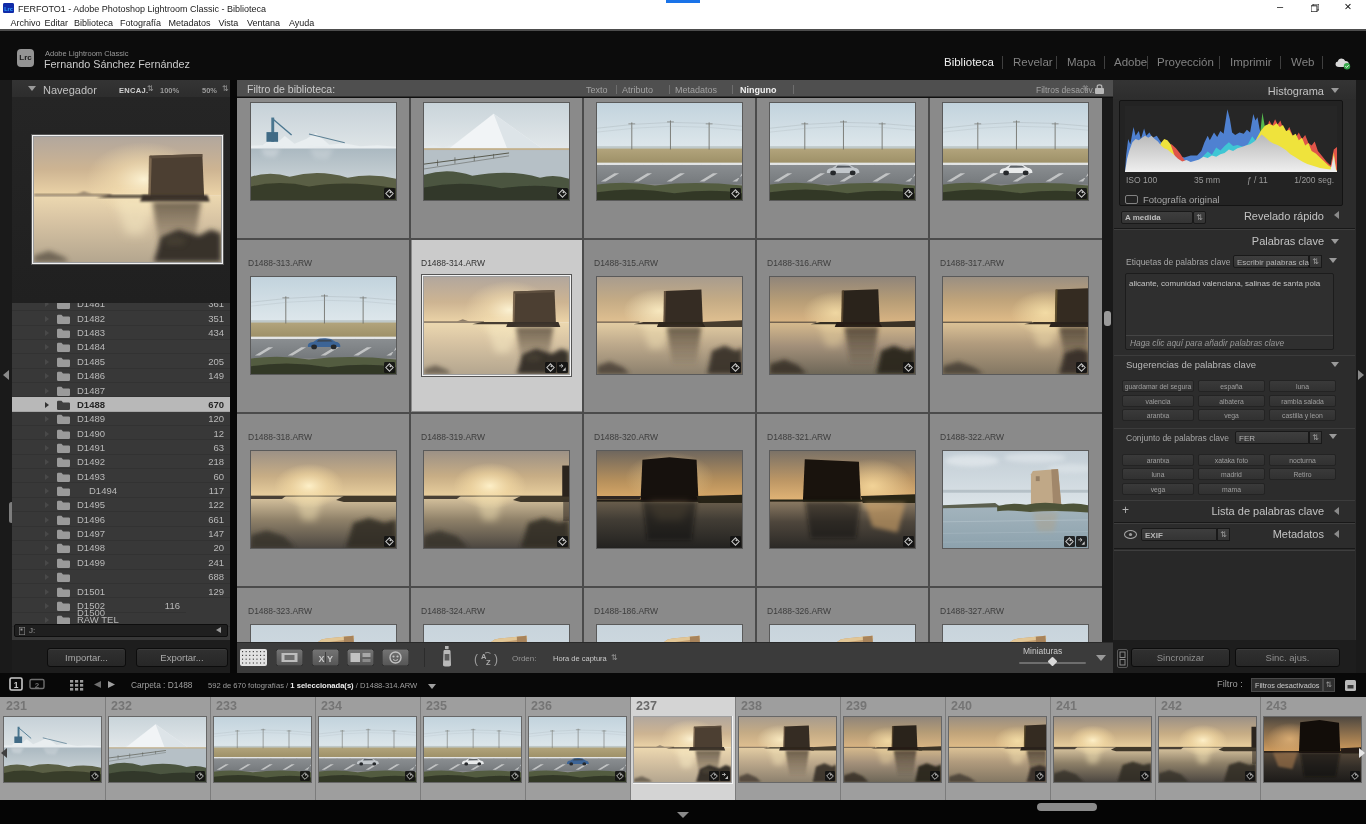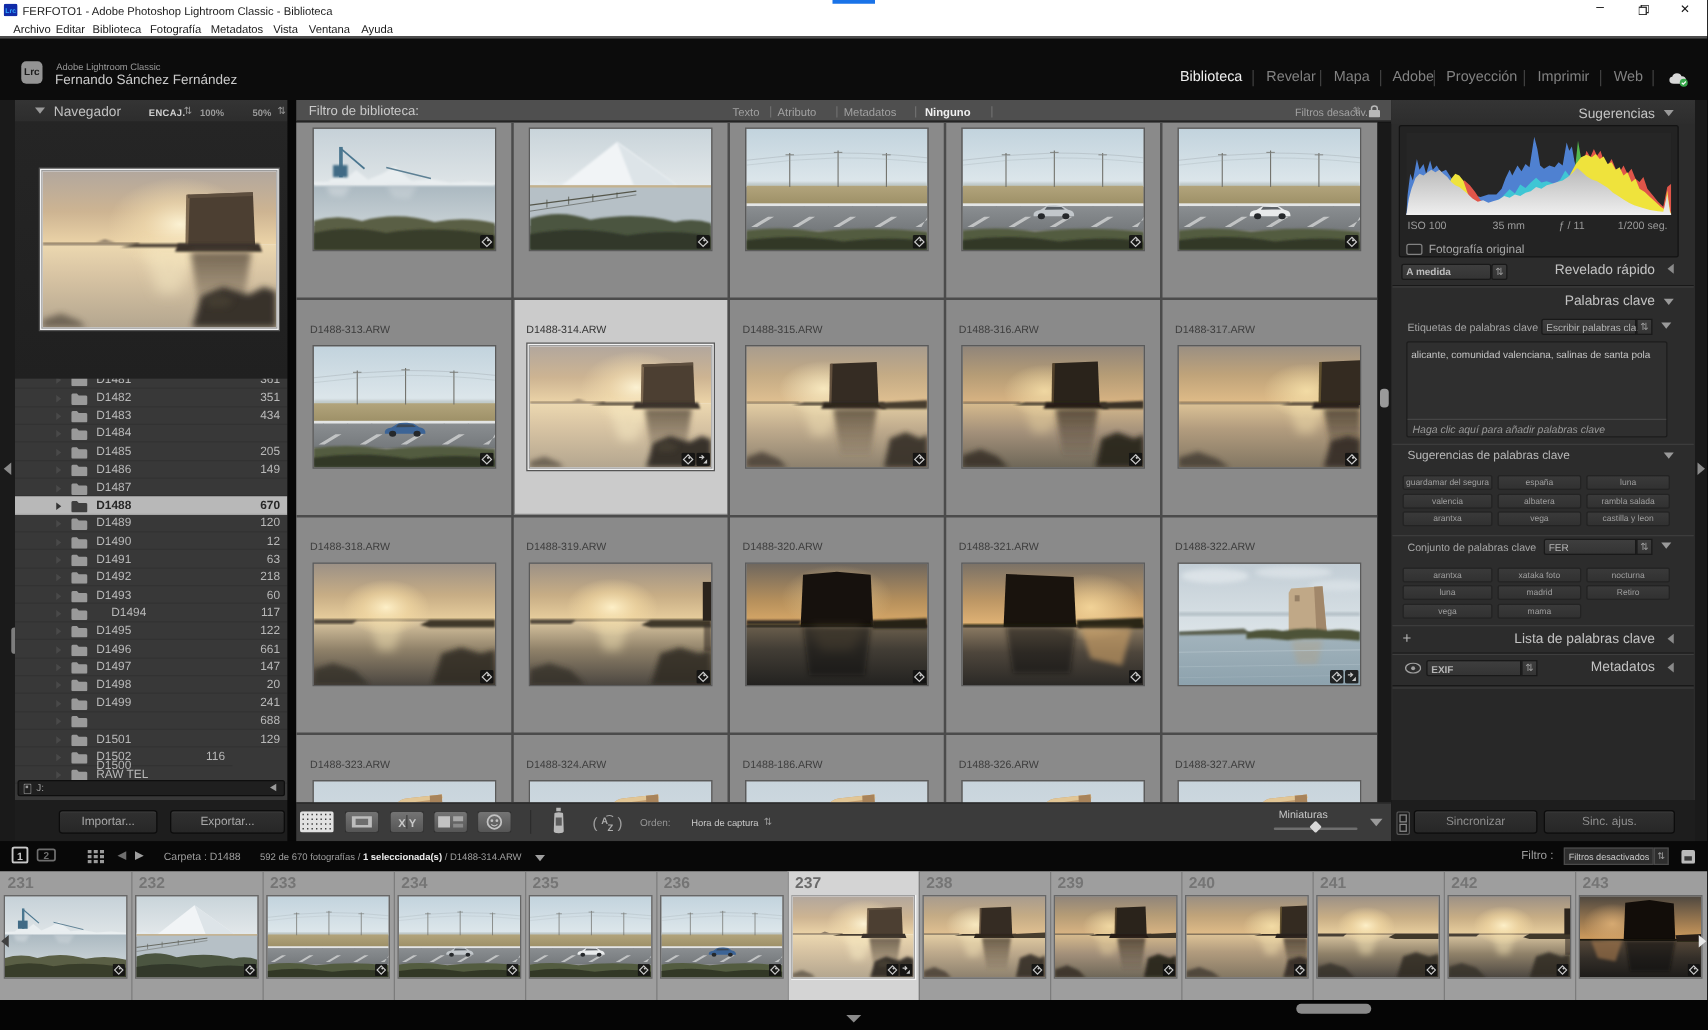--- a/index.html
+++ b/index.html
@@ -896,21 +896,21 @@
     <div style="position:absolute;left:1113px;top:640px;width:243px;height:33px;background:#1d1d1d;"></div>
     <svg class="abs" style="left:1117px;top:649px" width="11" height="19">
       <rect x="0.5" y="0.5" width="10" height="18" rx="1.5" fill="none" stroke="#5a5a5a"></rect>
       <rect x="3" y="3" width="5" height="5.5" fill="none" stroke="#8a8a8a"></rect>
       <rect x="3" y="10.5" width="5" height="5.5" fill="none" stroke="#8a8a8a"></rect>
     </svg>
     <div style="position:absolute;background:linear-gradient(#303030,#272727);border:1px solid #0c0c0c;border-radius:3px;color:#a9a9a9;font-size:9.5px;text-align:center;box-shadow:inset 0 1px 0 rgba(255,255,255,.06);left:1131px;top:648px;width:99px;height:19px;line-height:18px;color:#8f8f8f;">Sincronizar</div>
     <div style="position:absolute;background:linear-gradient(#303030,#272727);border:1px solid #0c0c0c;border-radius:3px;color:#a9a9a9;font-size:9.5px;text-align:center;box-shadow:inset 0 1px 0 rgba(255,255,255,.06);left:1235px;top:648px;width:105px;height:19px;line-height:18px;color:#8f8f8f;">Sinc. ajus.</div>
     <div style="position:absolute;left:1113px;top:80px;width:243px;height:560px;background:#2c2c2c;"></div>
     <div style="position:absolute;left:1113px;top:80px;width:243px;height:19px;background:linear-gradient(#343434,#2d2d2d);"></div>
-    <div style="position:absolute;right:42px;top:85px;font-size:11px;color:#c3c3c3;font-weight:400;white-space:nowrap;">Sugerencias</div>
+    <div style="position:absolute;right:42px;top:85px;font-size:11px;color:#c3c3c3;font-weight:400;white-space:nowrap;">Histograma</div>
     <div style="position:absolute;left:1331px;top:88px;width:0;height:0;border-left:4px solid transparent;border-right:4px solid transparent;border-top:5px solid #9a9a9a;"></div>
     <div style="position:absolute;left:1119px;top:100px;width:224px;height:106px;background:#232323;border:1px solid #131313;border-radius:2px;"></div>
     <svg width="0" height="0" style="position:absolute">
       <defs>
         <linearGradient id="ghist" x1="0" y1="0" x2="0" y2="1">
           <stop offset="0" stop-color="#b9b9b9"></stop>
           <stop offset="1" stop-color="#efefef"></stop>
         </linearGradient>
       </defs>
     </svg>

